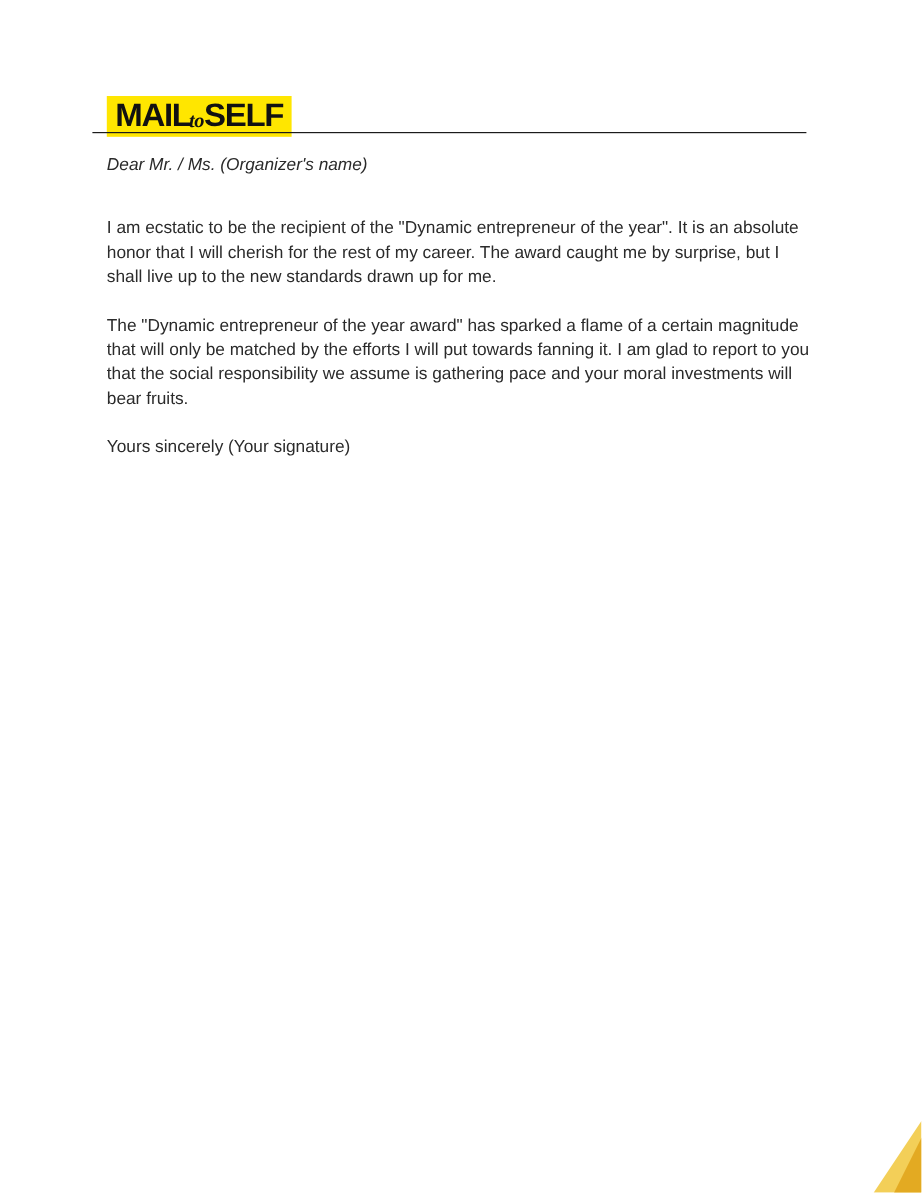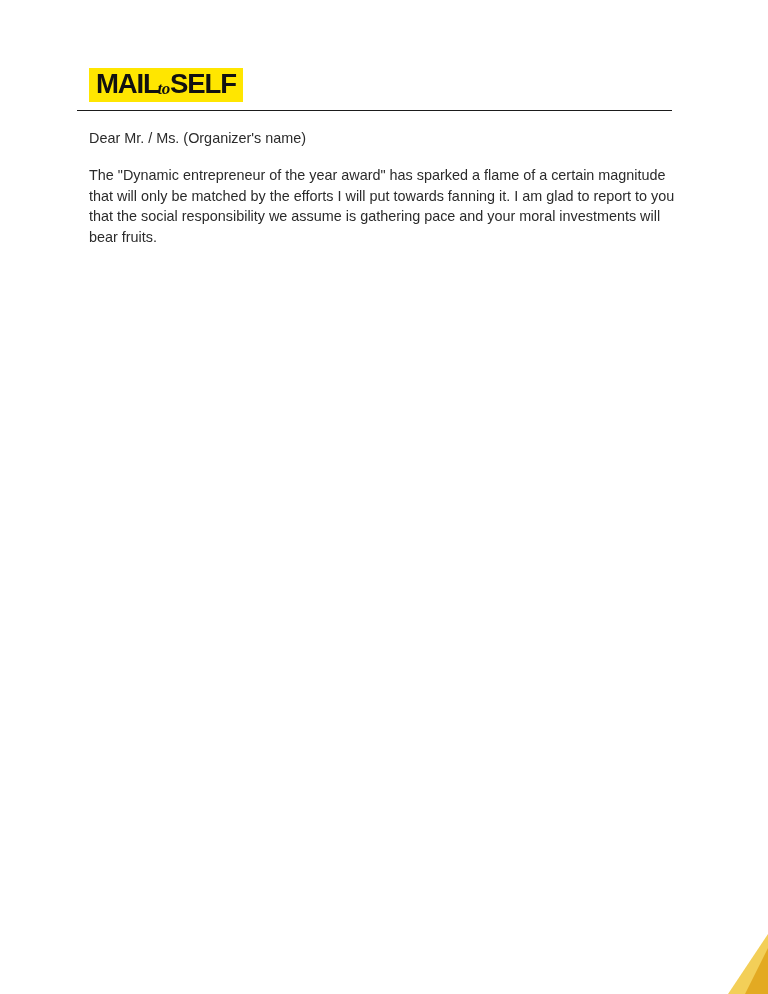--- a/index.html
+++ b/index.html
@@ -21,21 +21,21 @@
   .page {
     position: absolute;
     inset: 0;
     background: #ffffff;
   }
 
   
   .logo-wrap {
     position: absolute;
     left: 89px;
-    top: 68px;
+    top: 80px;
     text-align: right;
   }
 
   .logo-box {
     display: inline-block;
     background: #ffe600;
     padding: 3px 9px 4px 7px;
     line-height: 1;
     white-space: nowrap;
   }
@@ -83,21 +83,22 @@
 
   .letter p {
     margin: 0 0 20px 0;
     font-size: 14.4px;
     line-height: 20.4px;
     color: #2b2b2b;
     text-align: left;
   }
 
   .letter p.salutation {
-    margin-bottom: 17px;
+    margin-bottom: 32px;
+    font-style: italic;
   }
 
   .letter p.closing {
     margin-bottom: 0;
   }
 
   
   .letter p.wide {
     width: 594px;
   }
@@ -120,21 +121,23 @@
   <div class="logo-wrap">
     <span class="logo-box">
       <span class="logo-text">MAIL</span><span class="logo-to">to</span><span class="logo-text">SELF</span>
     </span>
   </div>
 
   <div class="divider"></div>
 
   <div class="letter">
     <p class="salutation">Dear Mr. / Ms. (Organizer's name)</p>
+    <p>I am ecstatic to be the recipient of the "Dynamic entrepreneur of the year". It is an absolute honor that I will cherish for the rest of my career. The award caught me by surprise, but I shall live up to the new standards drawn up for me.</p>
     <p class="wide">The "Dynamic entrepreneur of the year award" has sparked a flame of a certain magnitude that will only be matched by the efforts I will put towards fanning it. I am glad to report to you that the social responsibility we assume is gathering pace and your moral investments will bear fruits.</p>
+    <p class="closing">Yours sincerely (Your signature)</p>
   </div>
 
   <svg class="corner-deco" viewBox="0 0 80 80">
     <polygon points="80,20 80,80 40,80" fill="#f3cf58"></polygon>
     <polygon points="80,34 80,80 57,80" fill="#e3aa22"></polygon>
   </svg>
 
 </div>
 
 </body></html>

